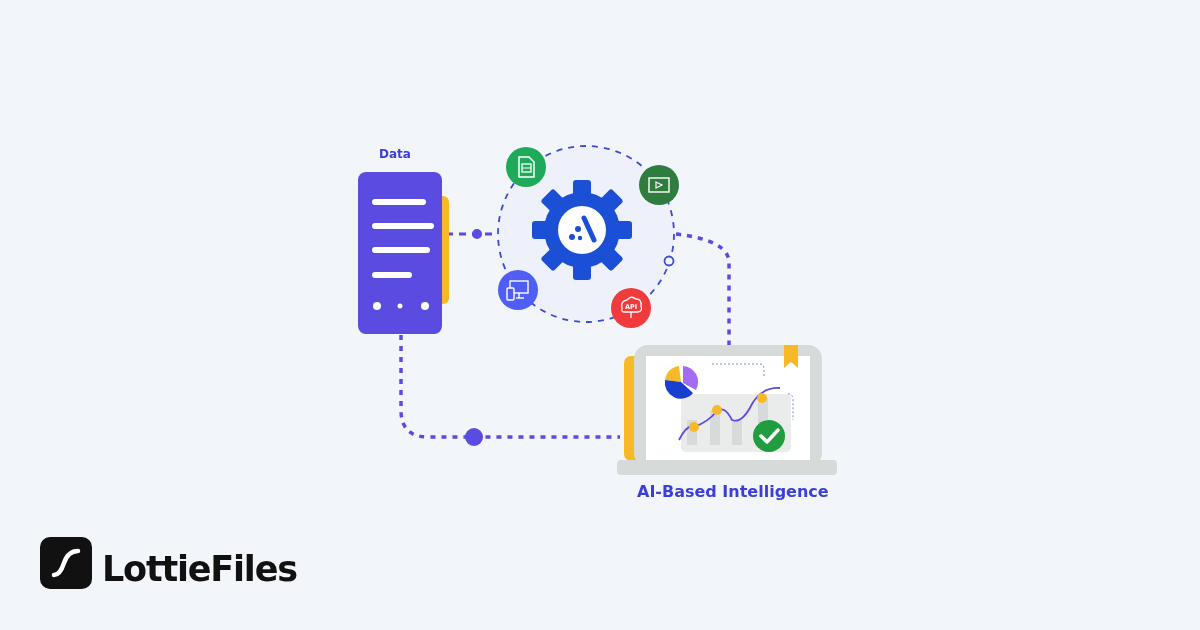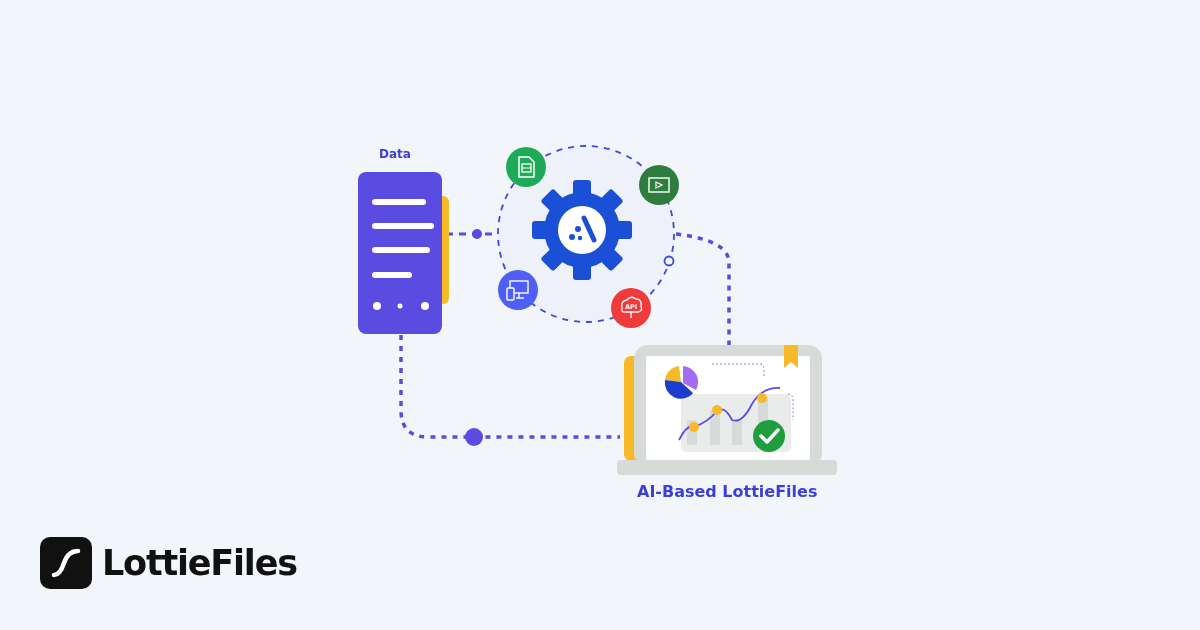--- a/index.html
+++ b/index.html
@@ -121,21 +121,21 @@
     <path d="M2 -16 A16 16 0 0 1 15 8 L2 1 Z" fill="#a46cf5"></path>
   </g>
 
   <path d="M100 22 L148 22 Q152 22 152 28 L152 34" fill="none" stroke="#8a84d0" stroke-width="1" stroke-dasharray="2,2"></path>
   <path d="M176 52 Q181 52 181 58 L181 78" fill="none" stroke="#8a84d0" stroke-width="1" stroke-dasharray="2,2"></path>
 
   <circle cx="157" cy="94" r="16" fill="#1f9d3f"></circle>
   <path d="M149 94 L155 100 L166 88" fill="none" stroke="#fff" stroke-width="3.5" stroke-linecap="round" stroke-linejoin="round"></path>
 </svg>
 
-<div class="abs label" style="left:637px;top:482px;font-size:16px;">AI-Based LottieFiles</div>
+<div class="abs label" style="left:637px;top:482px;font-size:16px;">AI-Based Intelligence</div>
 
-<div class="abs" style="left:40px;top:537px;display:flex;align-items:center;">
+<div class="abs" style="left:40px;top:537px;display:flex;align-items:flex-end;">
   <svg width="52" height="52" viewBox="0 0 52 52">
     <rect width="52" height="52" rx="10" fill="#111"></rect>
     <path d="M14 38 Q20 38 24 26 Q28 14 38 14" fill="none" stroke="#fff" stroke-width="4.5" stroke-linecap="round"></path>
   </svg>
   <span class="logo-text" style="margin-left:10px;">LottieFiles</span>
 </div>
 
 </body></html>

